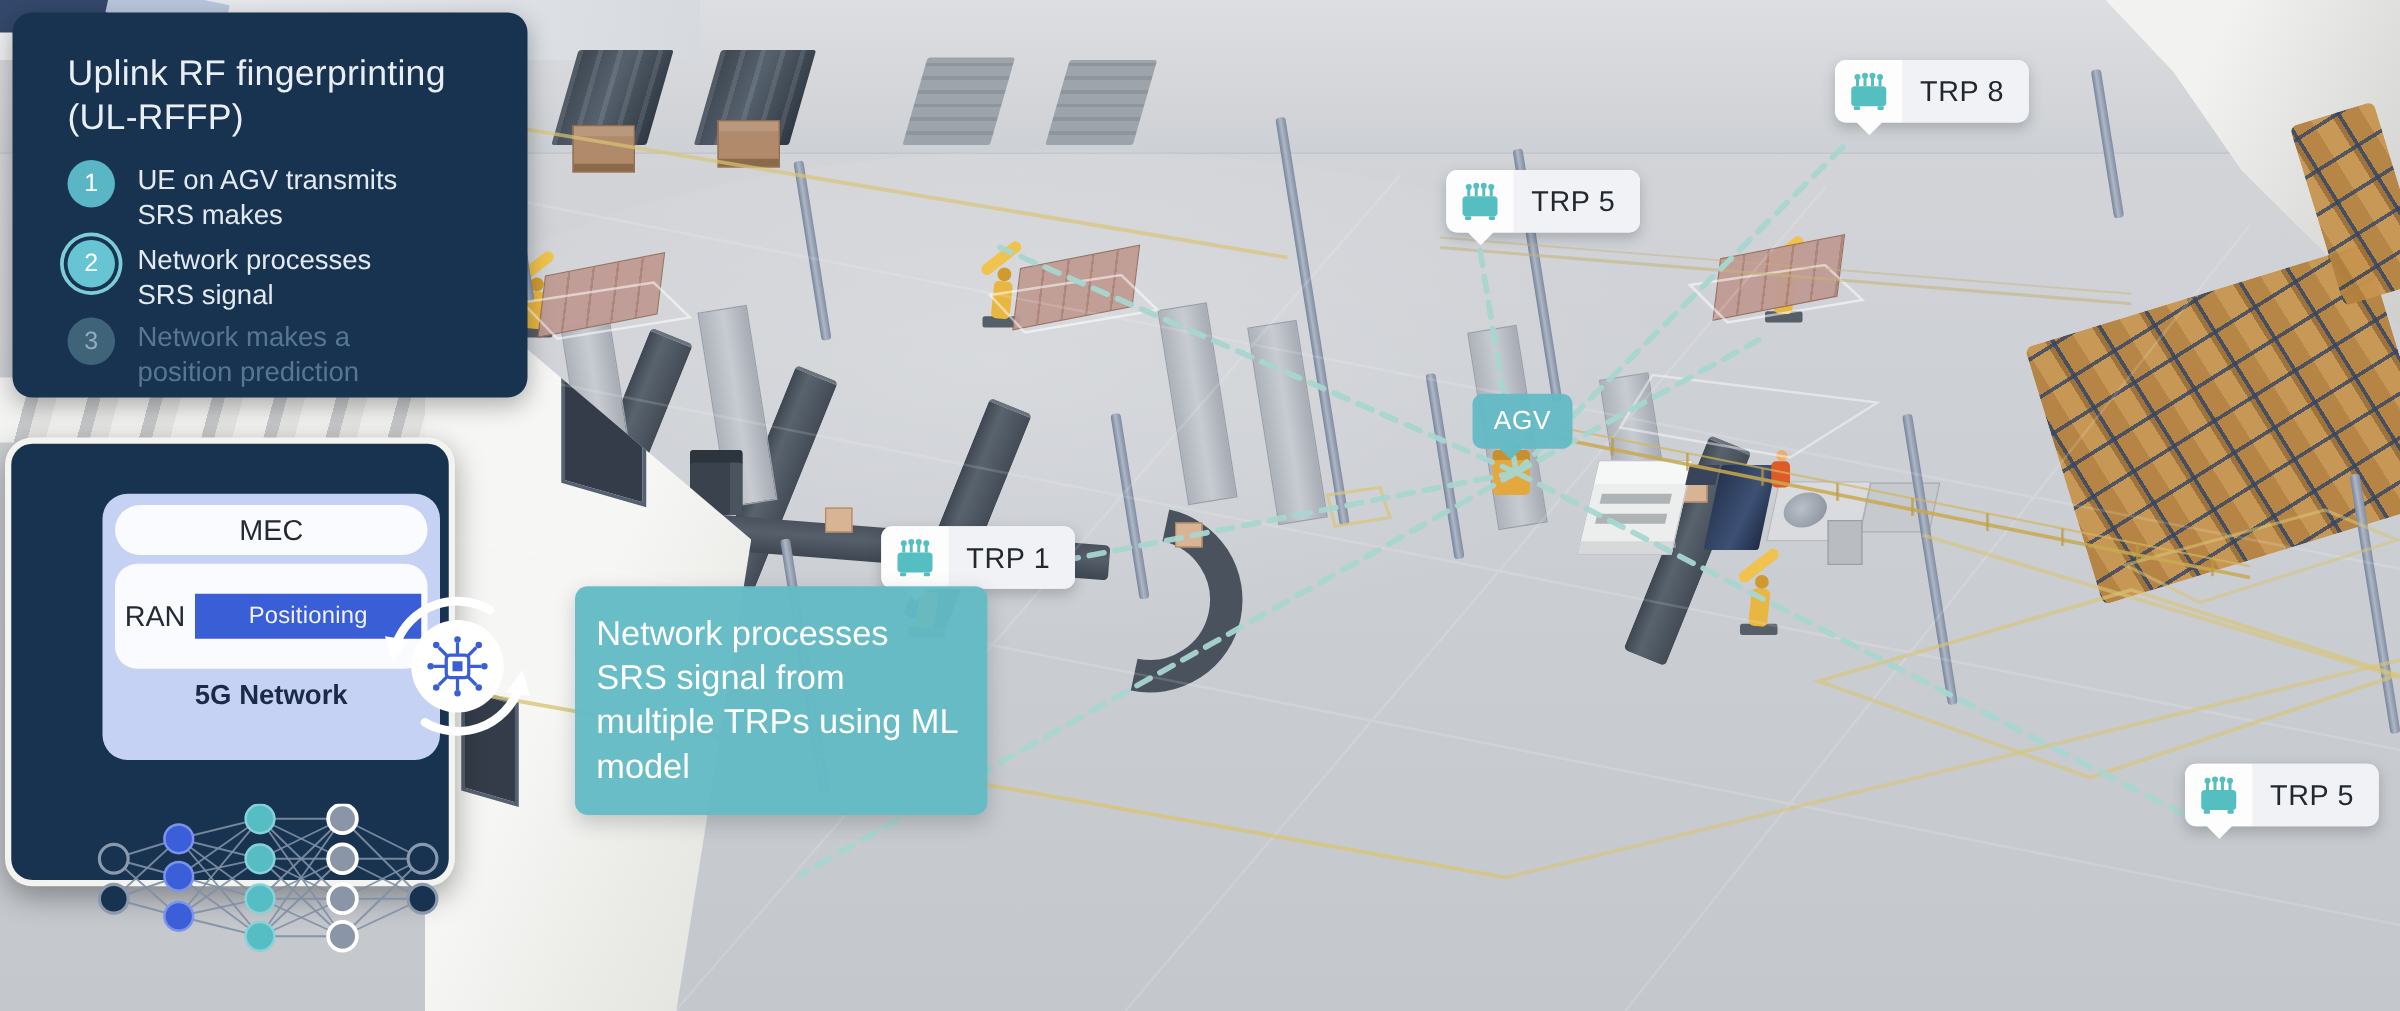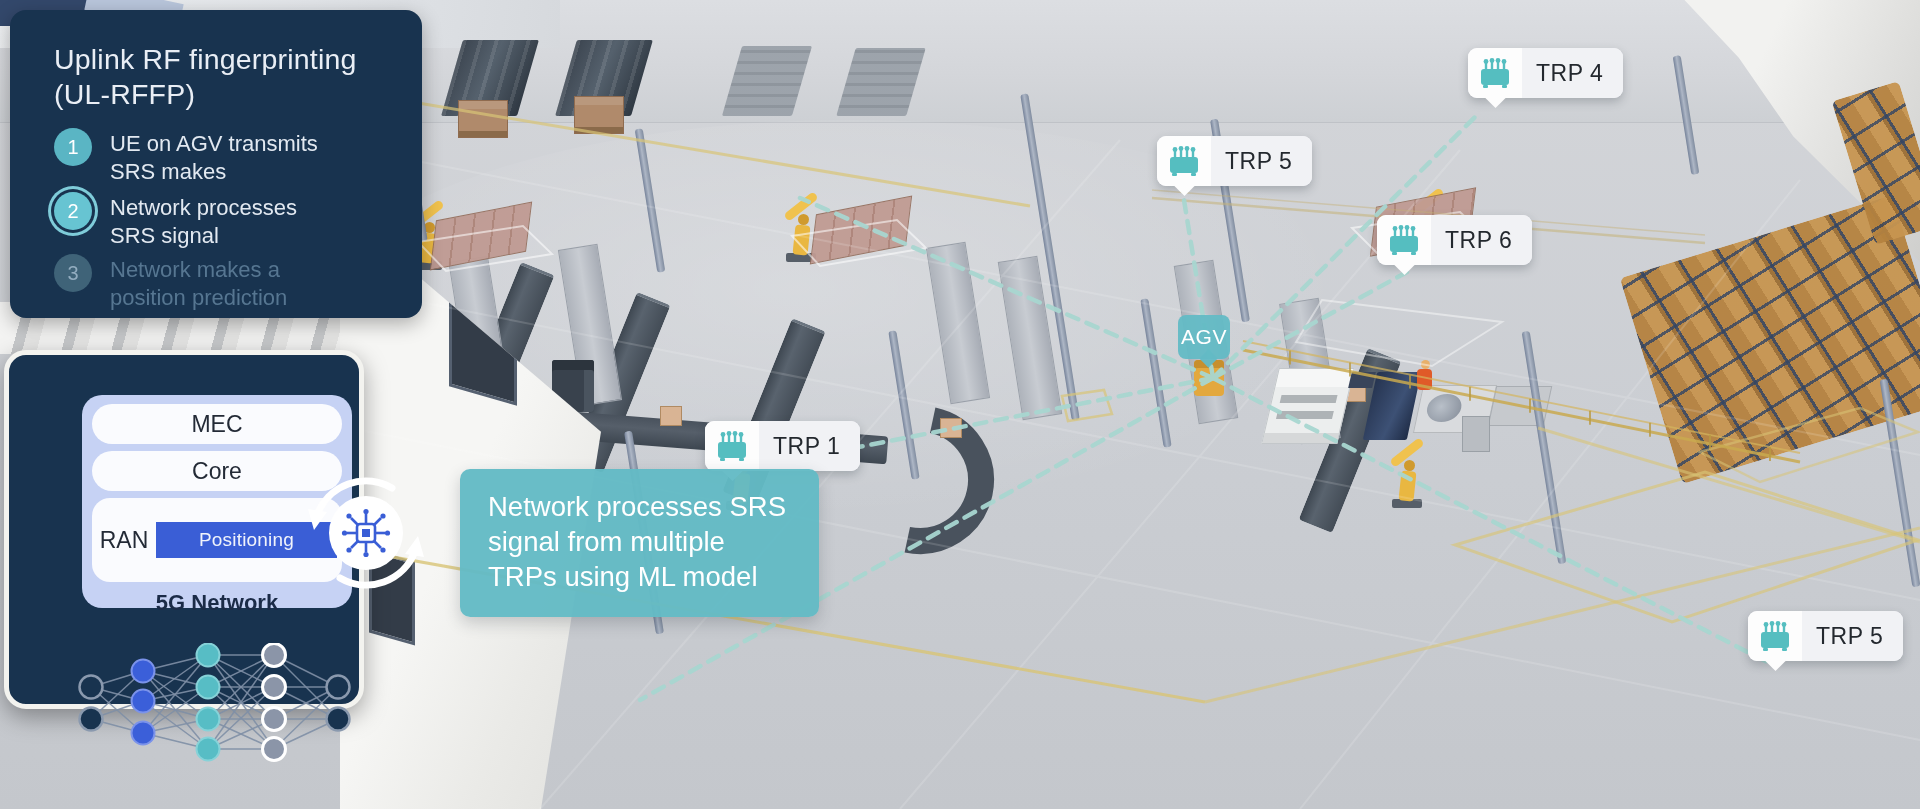--- a/index.html
+++ b/index.html
@@ -103,28 +103,28 @@
 
   
   .trp{display:flex;height:50px;border-radius:9px;background:#f1f2f5;z-index:15;
     box-shadow:0 4px 10px rgba(40,50,60,.25);}
   .trp-icon{width:54px;background:#fdfdfd;border-radius:9px 0 0 9px;
     display:flex;align-items:center;justify-content:center;}
   .trp-text{padding:0 20px 0 14px;display:flex;align-items:center;font-size:23px;color:#23282e;
     letter-spacing:.5px;background:#f1f2f5;border-radius:0 9px 9px 0;white-space:nowrap;}
   .trp-tail{position:absolute;left:20px;bottom:-7px;width:15px;height:15px;background:#fdfdfd;
     transform:rotate(45deg);}
-  .agv-label{left:1178px;top:315px;width:52px;height:44px;background:rgba(99,186,197,.95);
+  .agv-label{left:1178px;top:315px;width:80px;height:44px;background:rgba(99,186,197,.95);
     border-radius:8px;color:#fff;font-size:21px;display:flex;align-items:center;justify-content:center;
     z-index:15;letter-spacing:.5px;}
   .agv-tail{position:absolute;left:24px;bottom:-6px;width:13px;height:13px;
     background:rgba(99,186,197,.95);transform:rotate(45deg);}
 
-  .callout{left:460px;top:469px;width:359px;background:rgba(99,186,197,.96);border-radius:10px;
-    padding:20px 20px 22px 28px;box-sizing:border-box;color:#fff;font-size:27.5px;line-height:1.28;
+  .callout{left:460px;top:469px;width:330px;background:rgba(99,186,197,.96);border-radius:10px;
+    padding:20px 20px 22px 17px;box-sizing:border-box;color:#fff;font-size:27.5px;line-height:1.28;
     z-index:17;box-shadow:0 6px 16px rgba(40,50,60,.22);}
 
   
   .panel1{left:10px;top:10px;width:412px;height:308px;background:#18334f;border-radius:16px;
     z-index:20;box-shadow:0 6px 20px rgba(0,0,0,.30);}
   .p1-title{position:absolute;left:44px;top:32px;width:350px;font-size:28.5px;line-height:1.22;
     color:#e9eef5;font-weight:500;letter-spacing:.2px;}
   .step{position:absolute;left:44px;display:flex;gap:18px;align-items:flex-start;}
   .step-num{width:38px;height:38px;border-radius:50%;flex:0 0 38px;display:flex;align-items:center;
     justify-content:center;font-size:20px;color:#fff;}
@@ -368,21 +368,21 @@
               <line x1="21" y1="14" x2="21" y2="7"></line>
               <line x1="27" y1="14" x2="27" y2="8"></line>
             </g>
             <circle cx="9" cy="6.5" r="2.4"></circle>
             <circle cx="15" cy="5.5" r="2.4"></circle>
             <circle cx="21" cy="5.5" r="2.4"></circle>
             <circle cx="27" cy="6.5" r="2.4"></circle>
           </g>
         </svg>
     </div>
-    <div class="trp-text">TRP 4</div>
+    <div class="trp-text">TRP 8</div>
     <div class="trp-tail"></div>
   </div>
   <div class="abs trp" style="left:1157px;top:136px;">
     <div class="trp-icon">
       <svg width="36" height="36" viewBox="0 0 36 36">
           <g fill="#55bec0">
             <rect x="4" y="14" width="28" height="16" rx="3"></rect>
             <rect x="6" y="30" width="5" height="3" rx="1"></rect>
             <rect x="25" y="30" width="5" height="3" rx="1"></rect>
             <g stroke="#55bec0" stroke-width="2.4">
@@ -394,43 +394,20 @@
             <circle cx="9" cy="6.5" r="2.4"></circle>
             <circle cx="15" cy="5.5" r="2.4"></circle>
             <circle cx="21" cy="5.5" r="2.4"></circle>
             <circle cx="27" cy="6.5" r="2.4"></circle>
           </g>
         </svg>
     </div>
     <div class="trp-text">TRP 5</div>
     <div class="trp-tail"></div>
   </div>
-  <div class="abs trp" style="left:1377px;top:215px;">
-    <div class="trp-icon">
-      <svg width="36" height="36" viewBox="0 0 36 36">
-          <g fill="#55bec0">
-            <rect x="4" y="14" width="28" height="16" rx="3"></rect>
-            <rect x="6" y="30" width="5" height="3" rx="1"></rect>
-            <rect x="25" y="30" width="5" height="3" rx="1"></rect>
-            <g stroke="#55bec0" stroke-width="2.4">
-              <line x1="9" y1="14" x2="9" y2="8"></line>
-              <line x1="15" y1="14" x2="15" y2="7"></line>
-              <line x1="21" y1="14" x2="21" y2="7"></line>
-              <line x1="27" y1="14" x2="27" y2="8"></line>
-            </g>
-            <circle cx="9" cy="6.5" r="2.4"></circle>
-            <circle cx="15" cy="5.5" r="2.4"></circle>
-            <circle cx="21" cy="5.5" r="2.4"></circle>
-            <circle cx="27" cy="6.5" r="2.4"></circle>
-          </g>
-        </svg>
-    </div>
-    <div class="trp-text">TRP 6</div>
-    <div class="trp-tail"></div>
-  </div>
 
   <div class="abs agv-label">
     <span>AGV</span>
     <div class="agv-tail"></div>
   </div>
 
   <div class="abs callout">Network processes SRS signal from multiple TRPs using ML model</div>
 
   <div class="abs panel1">
     <div class="p1-title">Uplink RF fingerprinting (UL-RFFP)</div>
@@ -444,21 +421,20 @@
     </div>
     <div class="step upcoming" style="top:244px;">
       <div class="step-num">3</div>
       <div class="step-text">Network makes a position prediction</div>
     </div>
   </div>
 
   <div class="abs panel2">
     <div class="net-box">
       <div class="pill">MEC</div>
-      <div class="pill">Core</div>
       <div class="ran-row">
         <div class="ran-label">RAN</div>
         <div class="ran-items">
           <div class="blue-box">Positioning</div>
         </div>
       </div>
       <div class="net-caption">5G Network</div>
     </div>
     <svg class="nn-svg" id="nn-svg" viewBox="0 0 292 124">
         <line x1="22" y1="44" x2="74" y2="28" stroke="#7f8fa6" stroke-width="1.5" opacity="0.9"></line>

